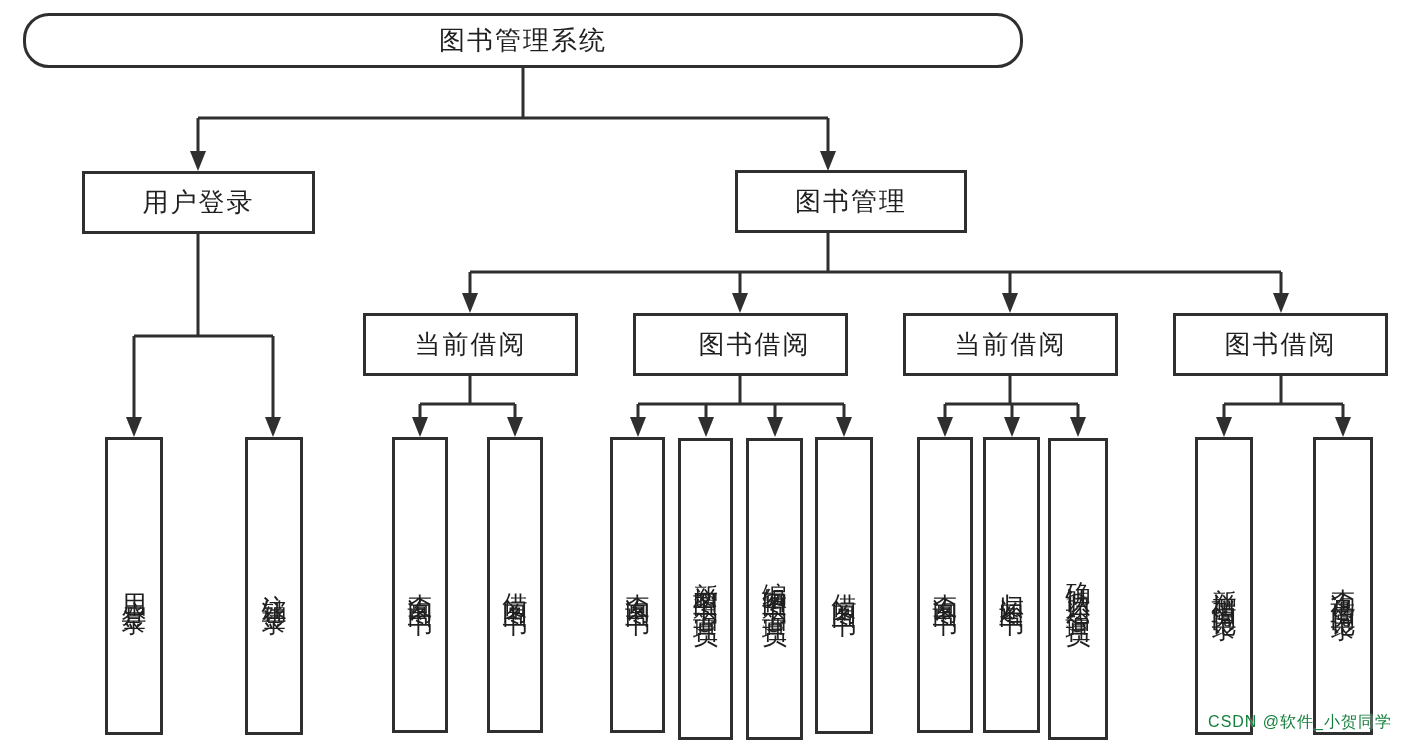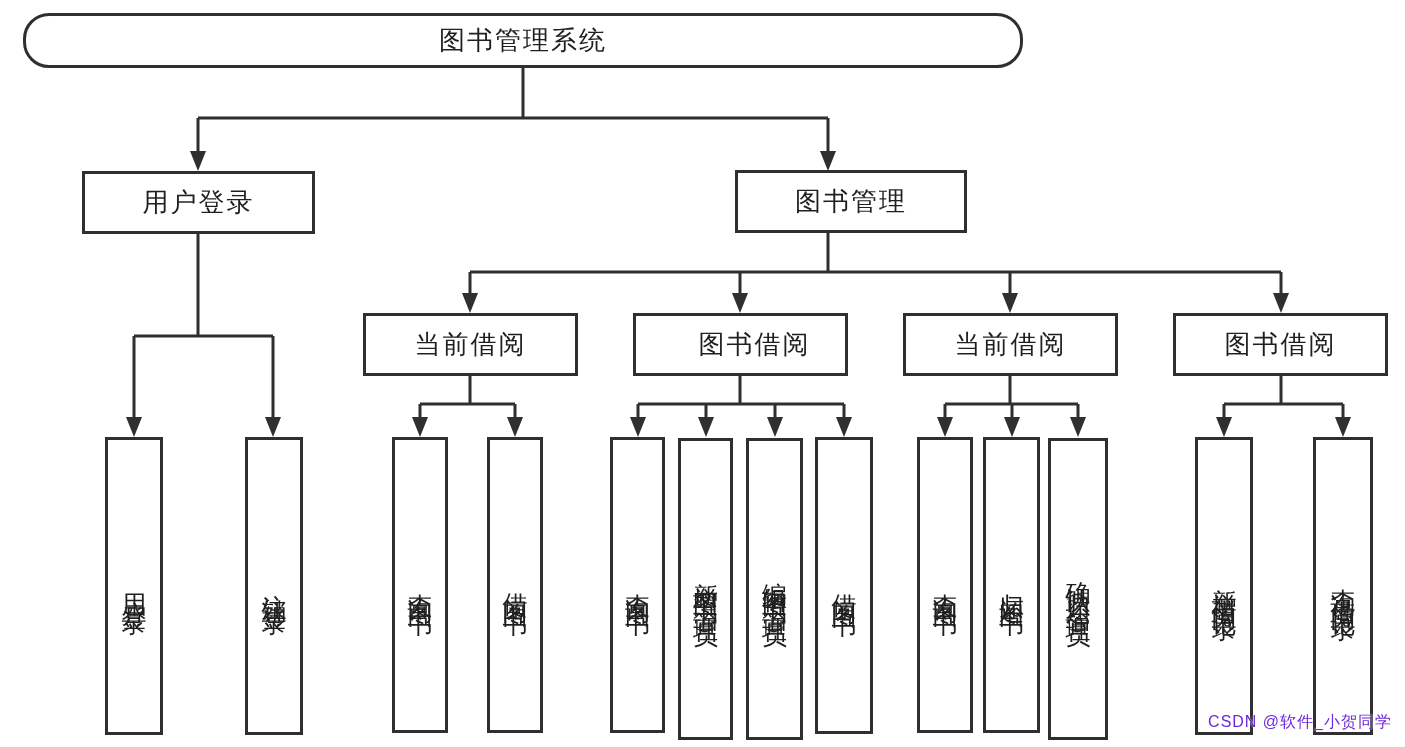--- a/index.html
+++ b/index.html
@@ -57,21 +57,21 @@
     letter-spacing: 6px;
     color: #1f1f1f;
     white-space: nowrap;
   }
   #watermark {
     position: absolute;
     top: 712px;
     right: 13px;
     font-size: 16px;
     letter-spacing: 1px;
-    color: #6d28d9;
+    color: #15803d;
     text-shadow: 0 0 2px #ffffff;
     z-index: 5;
     white-space: nowrap;
   }
   .wire {
     stroke: #2f2f2f;
     stroke-width: 3;
     fill: none;
   }
   .head {

